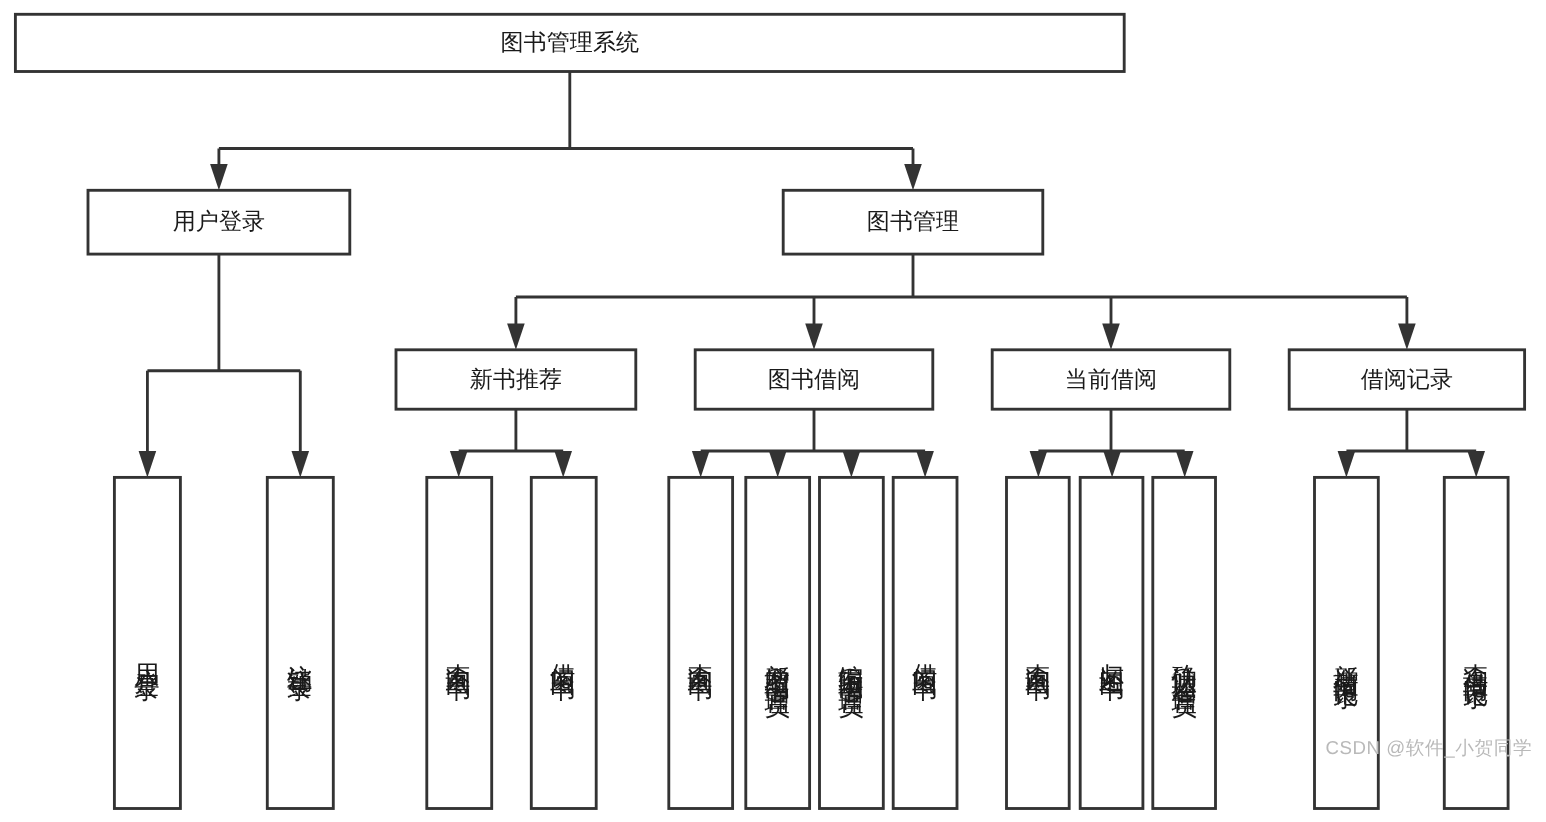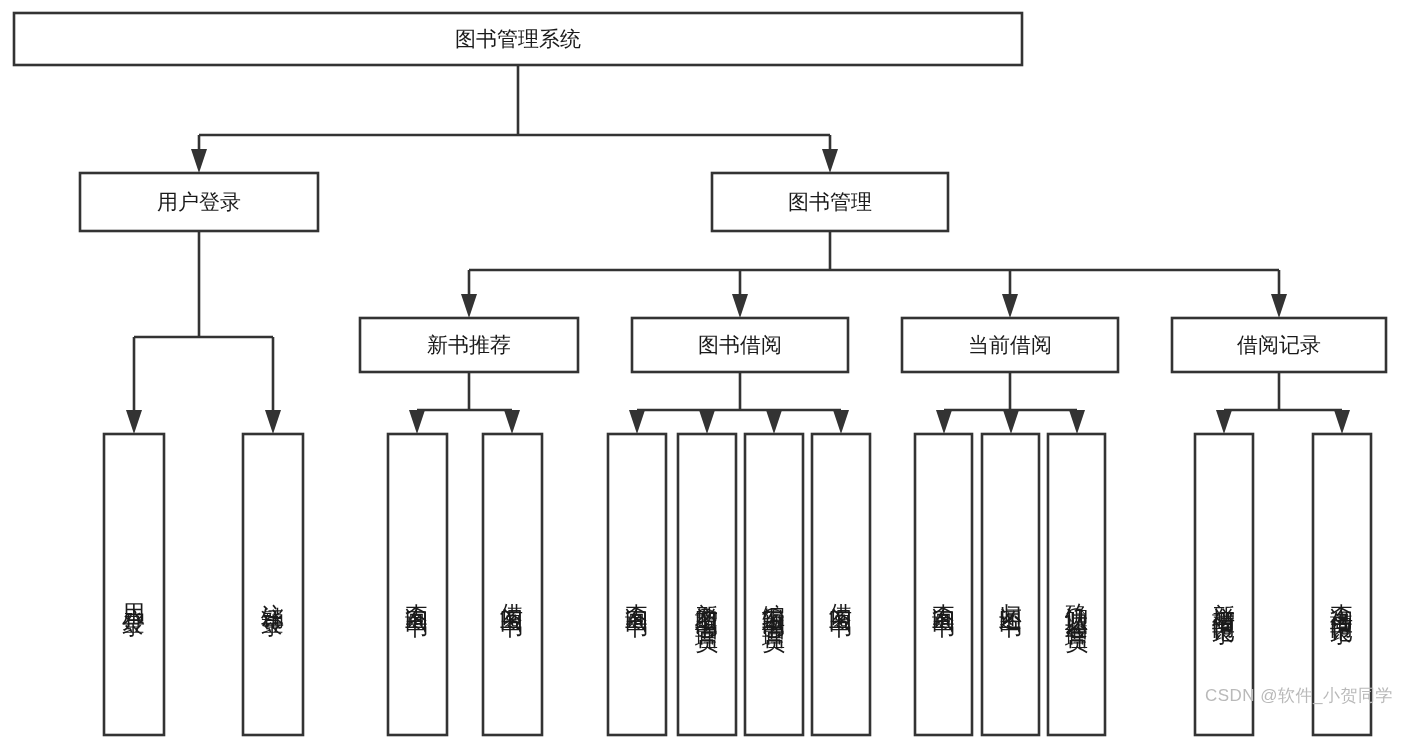--- a/index.html
+++ b/index.html
@@ -51,21 +51,21 @@
     font-size: 23px;
     fill: #1a1a1a;
     writing-mode: vertical-rl;
     text-orientation: upright;
     letter-spacing: 4px;
     dominant-baseline: central;
   }
   .watermark {
     position: absolute;
     right: 12px;
-    bottom: 6px;
+    bottom: 22px;
     font-family: "Liberation Sans", "DejaVu Sans", sans-serif;
     font-size: 17px;
     color: #b9b9b9;
     white-space: nowrap;
     letter-spacing: 0.5px;
     margin-left: 30px;
   }
 </style>
 </head>
 <body>

